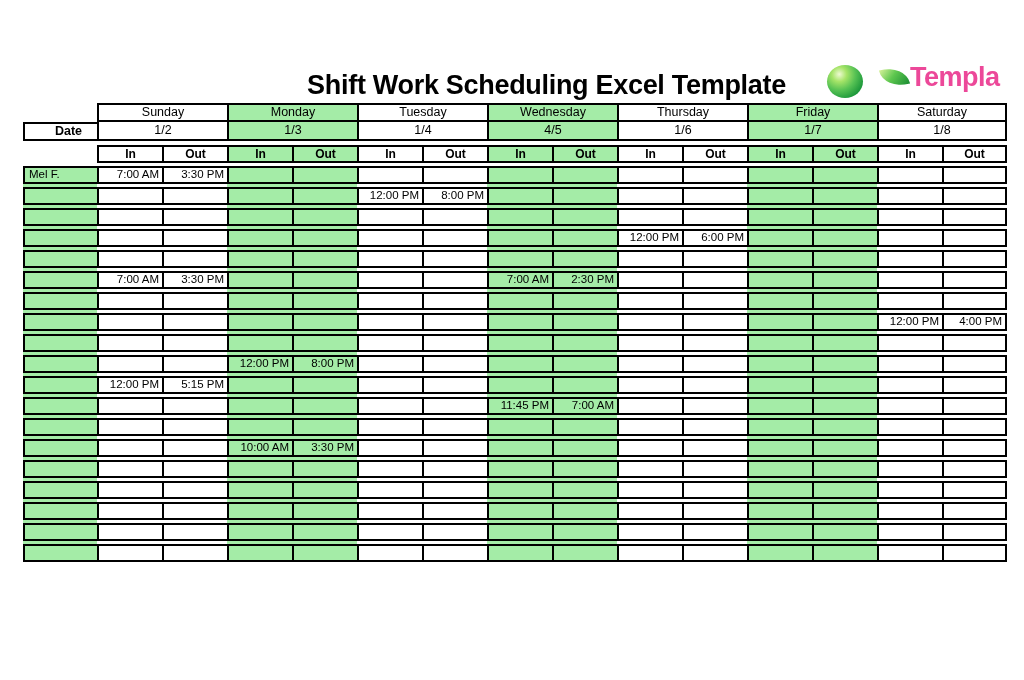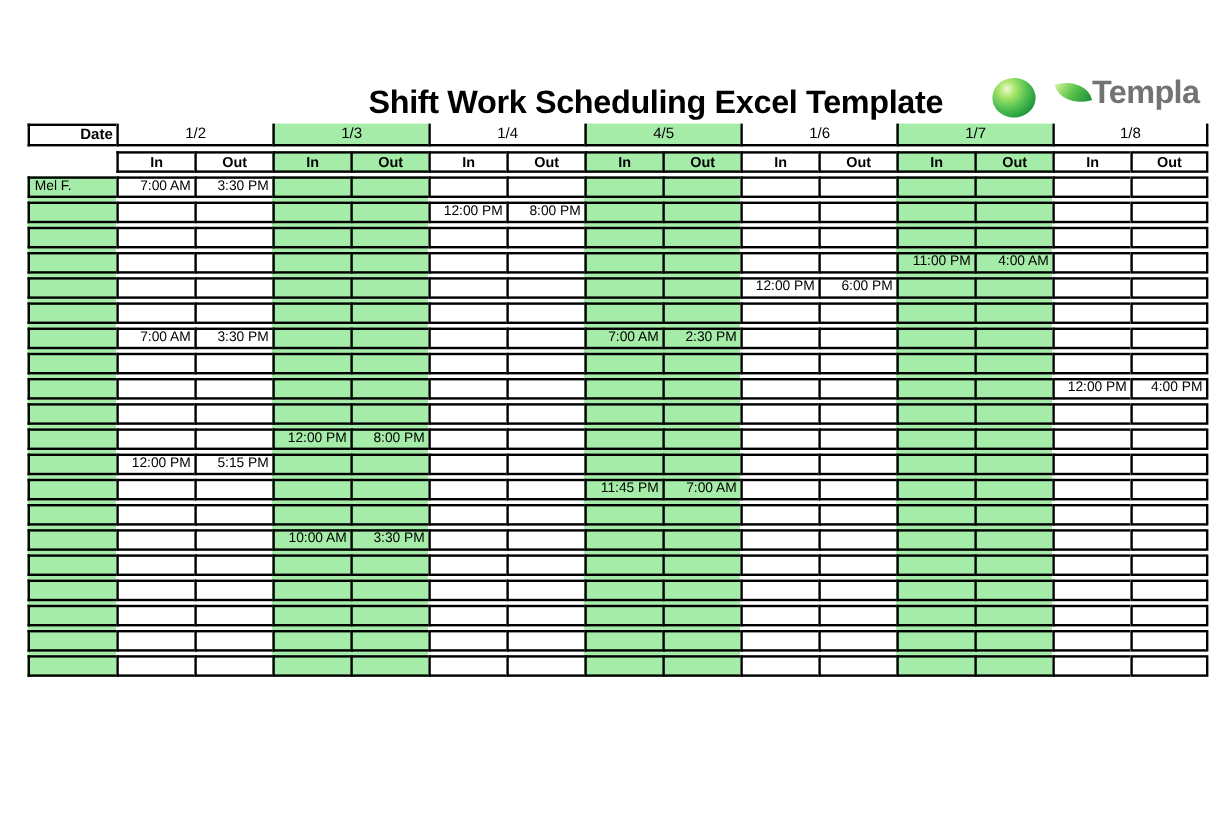--- a/index.html
+++ b/index.html
@@ -30,21 +30,21 @@
   }
   .brand .leaf {
     position:absolute; left:57px; top:7px; width:27px; height:20px;
     border-radius:0 95% 0 95%;
     transform:rotate(-14deg);
     background:linear-gradient(140deg, #d8f29a 0%, #5ec74f 45%, #1a8d33 100%);
   }
   .brand .brand-text {
     position:absolute; left:86px; top:2px;
     font-size:27px; font-weight:700; letter-spacing:-0.5px;
-    color:#737373; white-space:nowrap;
+    color:#ec4899; white-space:nowrap;
   }
 
   
   #schedule-table { position:absolute; left:23px; top:103px; width:984px; }
   .row { display:flex; }
   .cell {
     box-sizing:border-box; flex:0 0 65px;
     border:2px solid #000; border-right:0;
     background:#fff;
     display:flex; align-items:center;
@@ -52,21 +52,21 @@
     line-height:1;
   }
   .cell.g    { background:var(--green, #a4eca7); }
   .cell.last { border-right:2px solid #000; }
   .spacer    { box-sizing:border-box; flex:0 0 74px; }
 
   .day-row .cell  { height:19px; flex-basis:130px; justify-content:center; font-size:12.5px; }
   .date-row .cell { height:19px; flex-basis:130px; justify-content:center; font-size:12.5px; border-top:0; }
   .date-row .cell.datelab {
     flex-basis:74px; border-top:2px solid #000;
-    justify-content:flex-end; padding-right:3px; font-weight:700;
+    justify-content:flex-end; padding-right:15px; font-weight:700;
   }
   .io-row { margin-top:4px; }
   .io-row .cell { height:18px; justify-content:center; font-weight:700; font-size:12px; }
 
   #data-rows { margin-top:3px; }
   .drow + .drow { margin-top:3px; }
   .drow .cell { height:18px; justify-content:flex-end; padding:0 3px 0 0; font-size:11.5px; }
   .drow .cell.name { flex-basis:74px; justify-content:flex-start; padding:0 1px 0 4px; }
 </style>
 </head>
@@ -74,20 +74,30 @@
 
 <h1 class="page-title">Shift Work Scheduling Excel Template</h1>
 
 <div class="brand">
   <div class="sphere"></div>
   <div class="leaf"></div>
   <span class="brand-text">Templa</span>
 </div>
 
 <div id="schedule-table">
+    <div class="row day-row">
+      <div class="spacer"></div>
+      <div class="cell">Sunday</div>
+      <div class="cell g">Monday</div>
+      <div class="cell">Tuesday</div>
+      <div class="cell g">Wednesday</div>
+      <div class="cell">Thursday</div>
+      <div class="cell g">Friday</div>
+      <div class="cell last">Saturday</div>
+    </div>
     <div class="row date-row">
       <div class="cell datelab">Date</div>
       <div class="cell">1/2</div>
       <div class="cell g">1/3</div>
       <div class="cell">1/4</div>
       <div class="cell g">4/5</div>
       <div class="cell">1/6</div>
       <div class="cell g">1/7</div>
       <div class="cell last">1/8</div>
     </div>
@@ -163,37 +173,20 @@
       <div class="row drow">
         <div class="cell name g"></div>
         <div class="cell"></div>
         <div class="cell"></div>
         <div class="cell g"></div>
         <div class="cell g"></div>
         <div class="cell"></div>
         <div class="cell"></div>
         <div class="cell g"></div>
         <div class="cell g"></div>
-        <div class="cell"></div>
-        <div class="cell"></div>
-        <div class="cell g">11:00 PM</div>
-        <div class="cell g">4:00 AM</div>
-        <div class="cell"></div>
-        <div class="cell last"></div>
-      </div>
-      <div class="row drow">
-        <div class="cell name g"></div>
-        <div class="cell"></div>
-        <div class="cell"></div>
-        <div class="cell g"></div>
-        <div class="cell g"></div>
-        <div class="cell"></div>
-        <div class="cell"></div>
-        <div class="cell g"></div>
-        <div class="cell g"></div>
         <div class="cell">12:00 PM</div>
         <div class="cell">6:00 PM</div>
         <div class="cell g"></div>
         <div class="cell g"></div>
         <div class="cell"></div>
         <div class="cell last"></div>
       </div>
       <div class="row drow">
         <div class="cell name g"></div>
         <div class="cell"></div>

